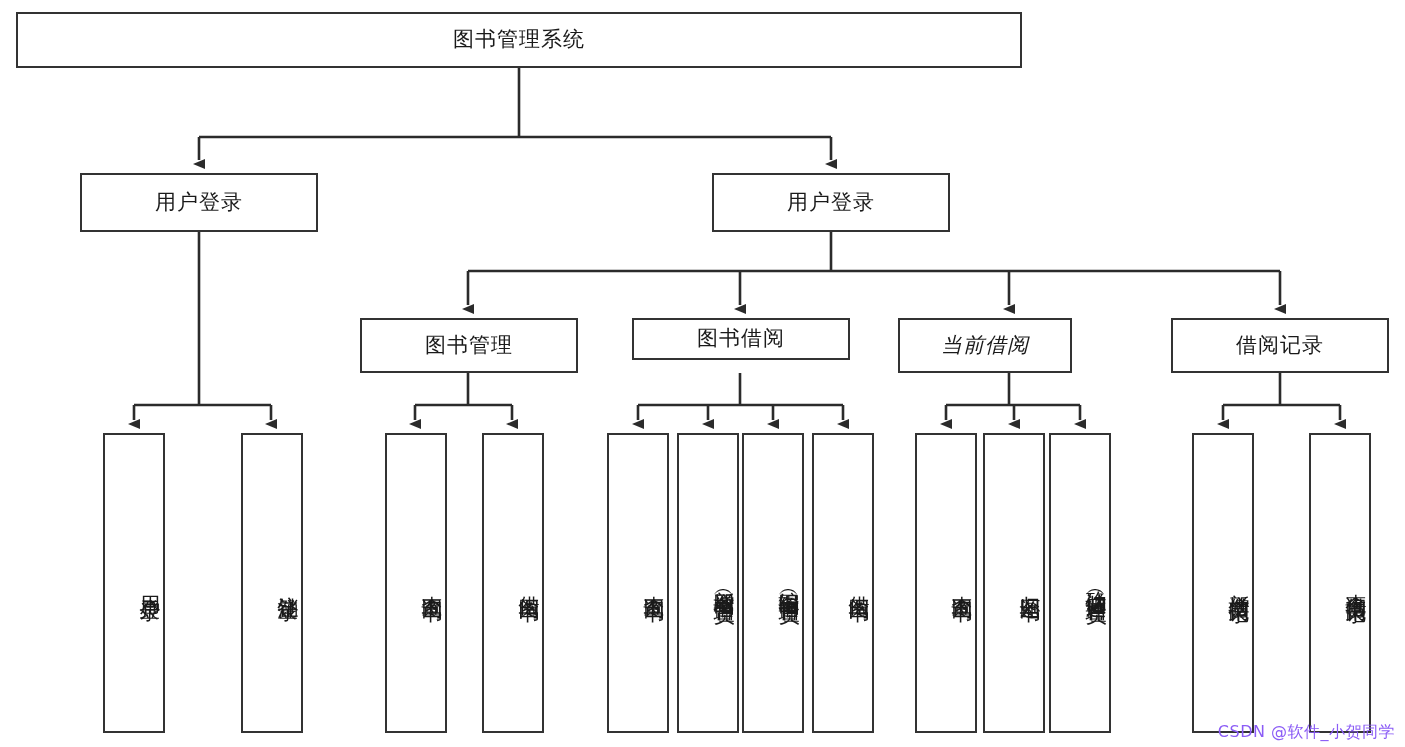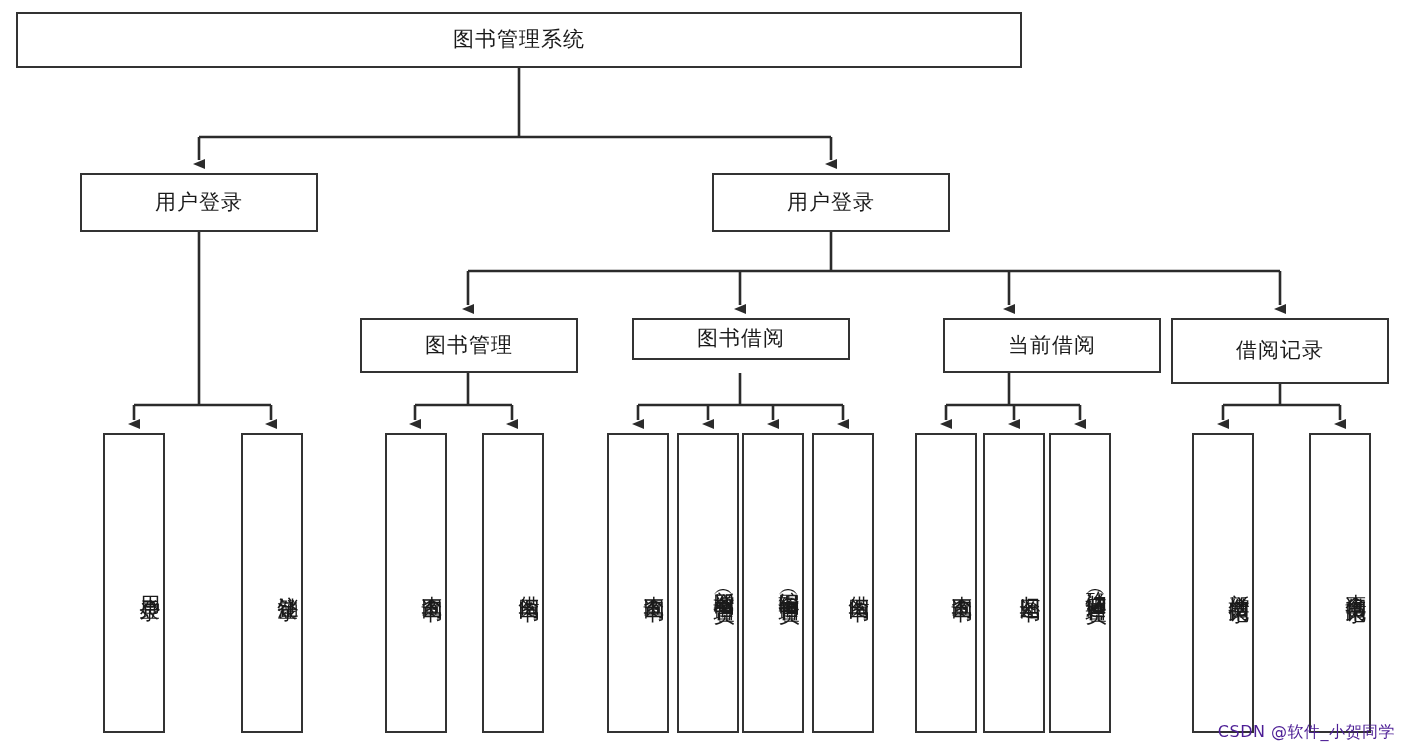--- a/index.html
+++ b/index.html
@@ -53,21 +53,21 @@
     writing-mode: vertical-rl;
     text-orientation: upright;
     display: block;
     white-space: nowrap;
   }
   #watermark {
     position: absolute;
     right: 10px;
     bottom: 4px;
     font-size: 16px;
-    color: #4c1d95;
+    color: #8b5cf6;
     letter-spacing: 0.5px;
     white-space: nowrap;
     pointer-events: none;
   }
 </style>
 </head>
 <body>
 
 <div id="canvas">
 
@@ -131,24 +131,24 @@
   <div class="node horiz" style="left:712px; top:173px; width:238px; height:59px;">
     <span>用户登录</span>
   </div>
 
   <div class="node horiz" style="left:360px; top:318px; width:218px; height:55px;">
     <span>图书管理</span>
   </div>
   <div class="node horiz" style="left:632px; top:318px; width:218px; height:42px;">
     <span>图书借阅</span>
   </div>
-  <div class="node horiz" style="left:943px; top:318px; width:218px; height:55px;">
+  <div class="node horiz" style="left:898px; top:318px; width:174px; height:55px;font-style:italic;">
     <span>当前借阅</span>
   </div>
-  <div class="node horiz" style="left:1171px; top:318px; width:218px; height:66px;">
+  <div class="node horiz" style="left:1171px; top:318px; width:218px; height:55px;">
     <span>借阅记录</span>
   </div>
 
   <div class="node vert" style="left:103px; top:433px; width:62px; height:300px;">
     <span class="vtext">用户登录</span>
   </div>
   <div class="node vert" style="left:241px; top:433px; width:62px; height:300px;">
     <span class="vtext">注销登录</span>
   </div>
 

